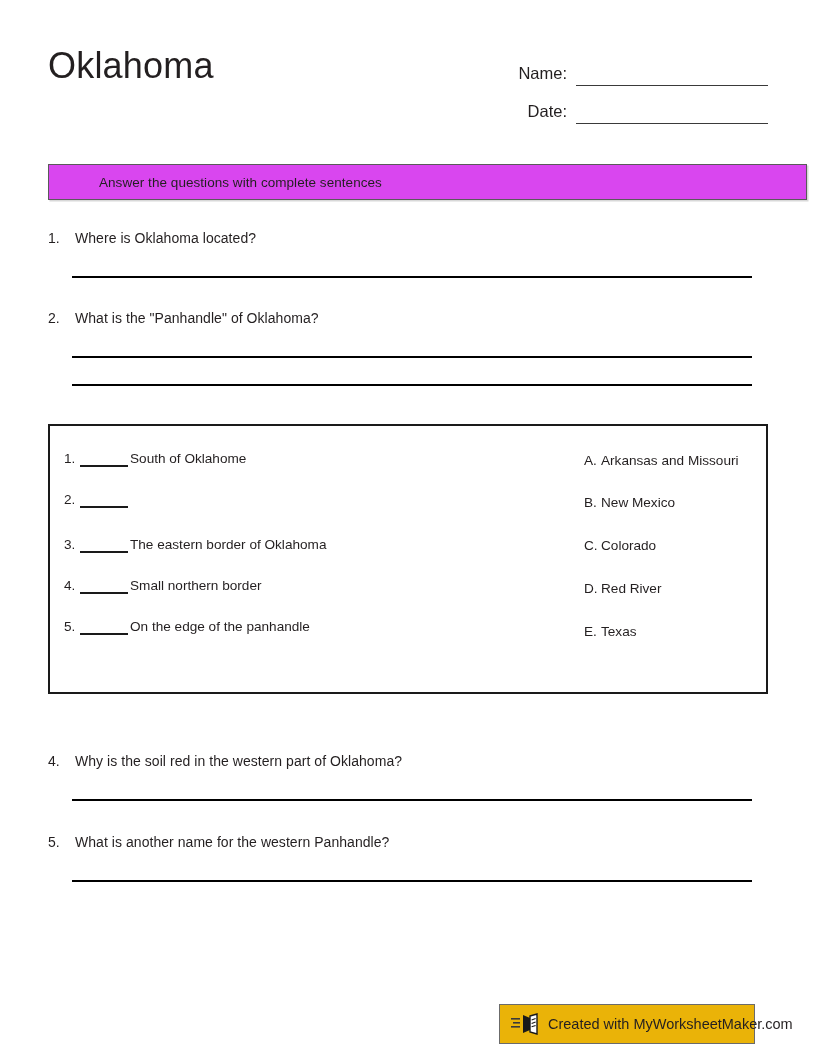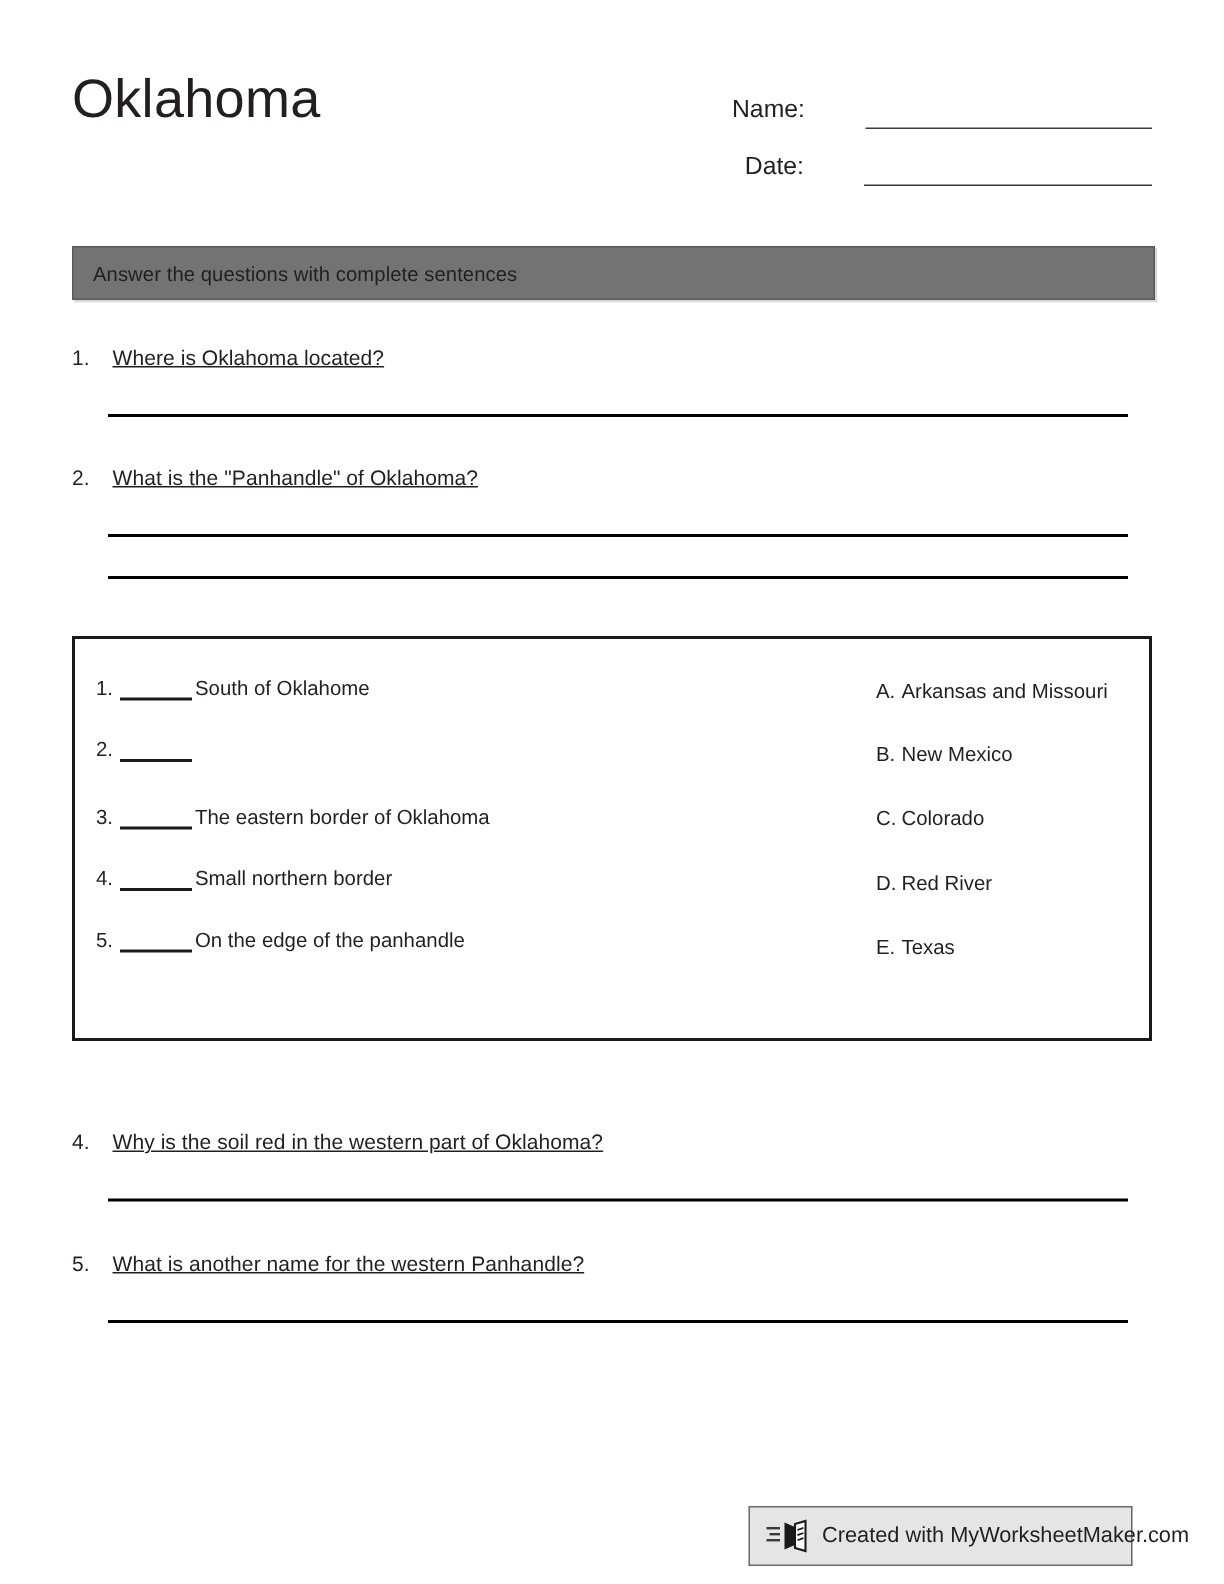--- a/index.html
+++ b/index.html
@@ -43,21 +43,20 @@
     position: absolute;
     right: 0;
     top: 4px;
     width: 280px;
   }
   .nd-row {
     display: flex;
     align-items: flex-end;
     justify-content: flex-end;
     height: 38px;
-    gap: 31px;
   }
   .nd-label {
     font-size: 16.5px;
     color: #231f20;
     padding-right: 9px;
     padding-bottom: 3px;
     white-space: nowrap;
   }
   .nd-line {
     width: 192px;
@@ -67,23 +66,24 @@
 
   
   .instruction-box {
     position: absolute;
     left: 48px;
     top: 164px;
     width: 720px;
     height: 34px;
     border: 1px solid #5a5a5a;
     box-shadow: 1.5px 1.5px 0 #d8d8d8;
-    background: #737373;
+    background: #d946ef;
     display: flex;
     align-items: center;
+    padding-left: 37px;
   }
   .instruction-text {
     font-size: 13.5px;
     color: #231f20;
     padding-left: 13px;
     letter-spacing: 0.05px;
   }
 
   
   .qblock {
@@ -98,21 +98,20 @@
     color: #231f20;
     letter-spacing: 0.05px;
   }
   .qnum {
     width: 27px;
     flex: 0 0 27px;
     font-size: 14px;
   }
   .qtext {
     flex: 1;
-    text-decoration: underline;
   }
   .ansline {
     margin-left: 24px;
     width: 680px;
     border-bottom: 2.3px solid #000000;
     height: 0;
   }
 
   
   .match-box {
@@ -185,21 +184,21 @@
   }
 
   
   .footer-badge {
     position: absolute;
     left: 499px;
     top: 1004px;
     width: 256px;
     height: 40px;
     border: 1px solid #6b6b6b;
-    background: #e5e5e5;
+    background: #eab308;
     display: flex;
     align-items: center;
     box-sizing: border-box;
   }
   .footer-logo {
     flex: 0 0 36px;
     width: 36px;
     height: 26px;
     margin-left: 10px;
     position: relative;

